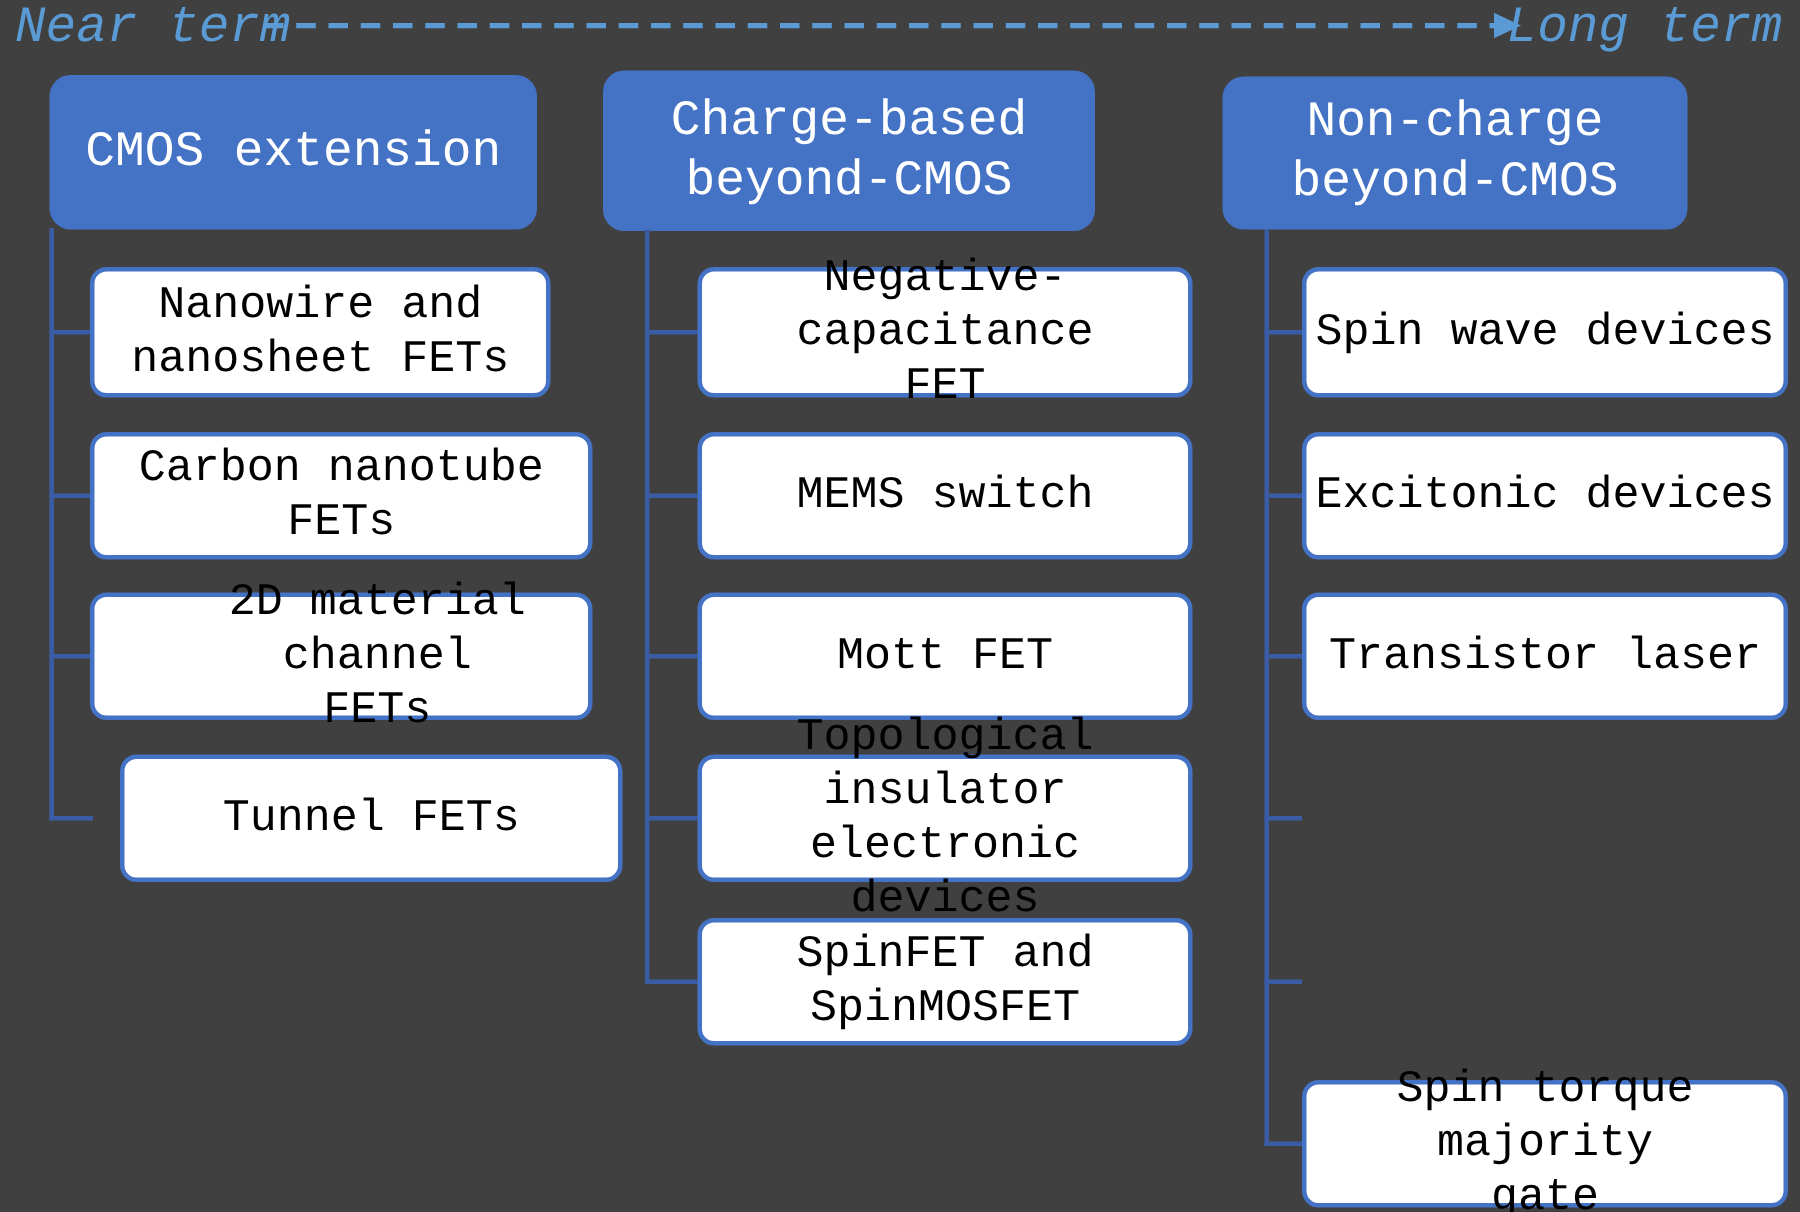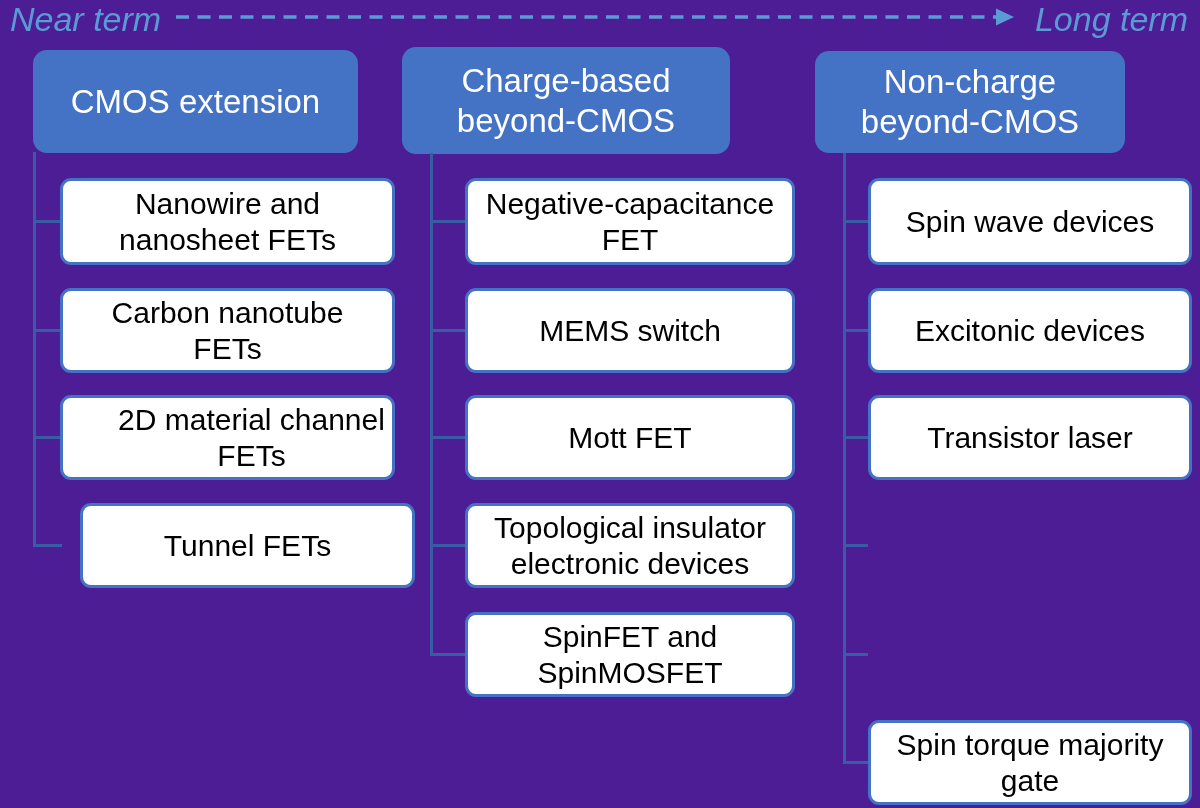--- a/index.html
+++ b/index.html
@@ -1,22 +1,22 @@
 <!DOCTYPE html>
 <html><head>
 <meta charset="utf-8">
 <style>
   * { margin: 0; padding: 0; box-sizing: border-box; }
   html, body { background: #ffffff; }
   .canvas {
     position: relative;
     width: 1200px;
     height: 808px;
-    background: #4c1d95;
-    font-family: Liberation Sans, sans-serif;
+    background: #404040;
+    font-family: Liberation Mono, monospace;
     overflow: hidden;
   }
   .timeline-label {
     position: absolute;
     top: 0;
     font-style: italic;
     font-size: 34px;
     color: #5B9BD5;
     line-height: 38px;
     white-space: nowrap;
@@ -69,21 +69,21 @@
     <polygon points="996,8.5 1014,17 996,25.5" fill="#5B9BD5"></polygon>
   </svg>
   <span class="timeline-label long">Long term</span>
 
   <div class="header-box" style="left:5px; top:50px; width:325px; height:103px;margin-left:28px;">CMOS extension</div>
   <div class="vline" style="left:33px; top:152px; height:395px;"></div>
   <div class="hstub" style="left:33px; top:220px; width:29px;"></div>
   <div class="hstub" style="left:33px; top:329px; width:29px;"></div>
   <div class="hstub" style="left:33px; top:436px; width:29px;"></div>
   <div class="hstub" style="left:33px; top:544px; width:29px;"></div>
-  <div class="item-box" style="left:60px; top:178px; width:335px; height:87px;">Nanowire and
+  <div class="item-box" style="left:60px; top:178px; width:307px; height:87px;">Nanowire and
 nanosheet FETs</div>
   <div class="item-box" style="left:60px; top:288px; width:335px; height:85px;">Carbon nanotube
 FETs</div>
   <div class="item-box" style="left:60px; top:395px; width:335px; height:85px;padding-left:48px;">2D material channel
 FETs</div>
   <div class="item-box" style="left:60px; top:503px; width:335px; height:85px;margin-left:20px;">Tunnel FETs</div>
 
   <div class="header-box" style="left:402px; top:47px; width:328px; height:107px;">Charge-based
 beyond-CMOS</div>
   <div class="vline" style="left:430px; top:153px; height:503px;"></div>

